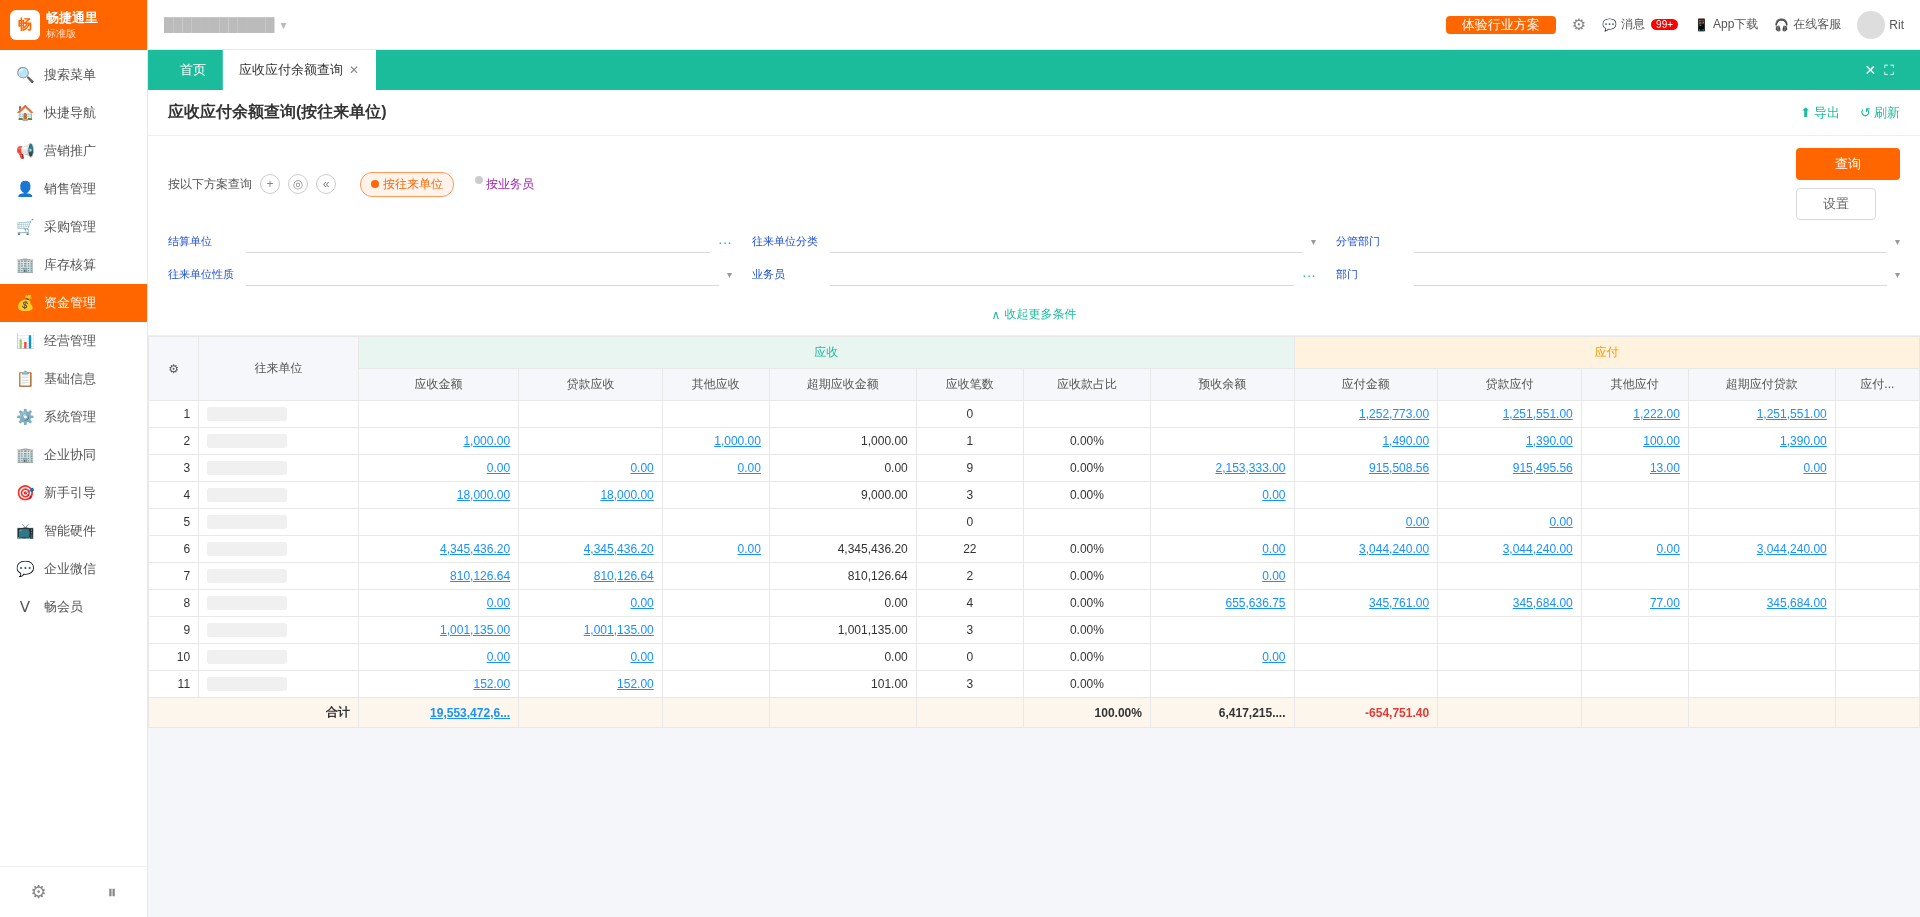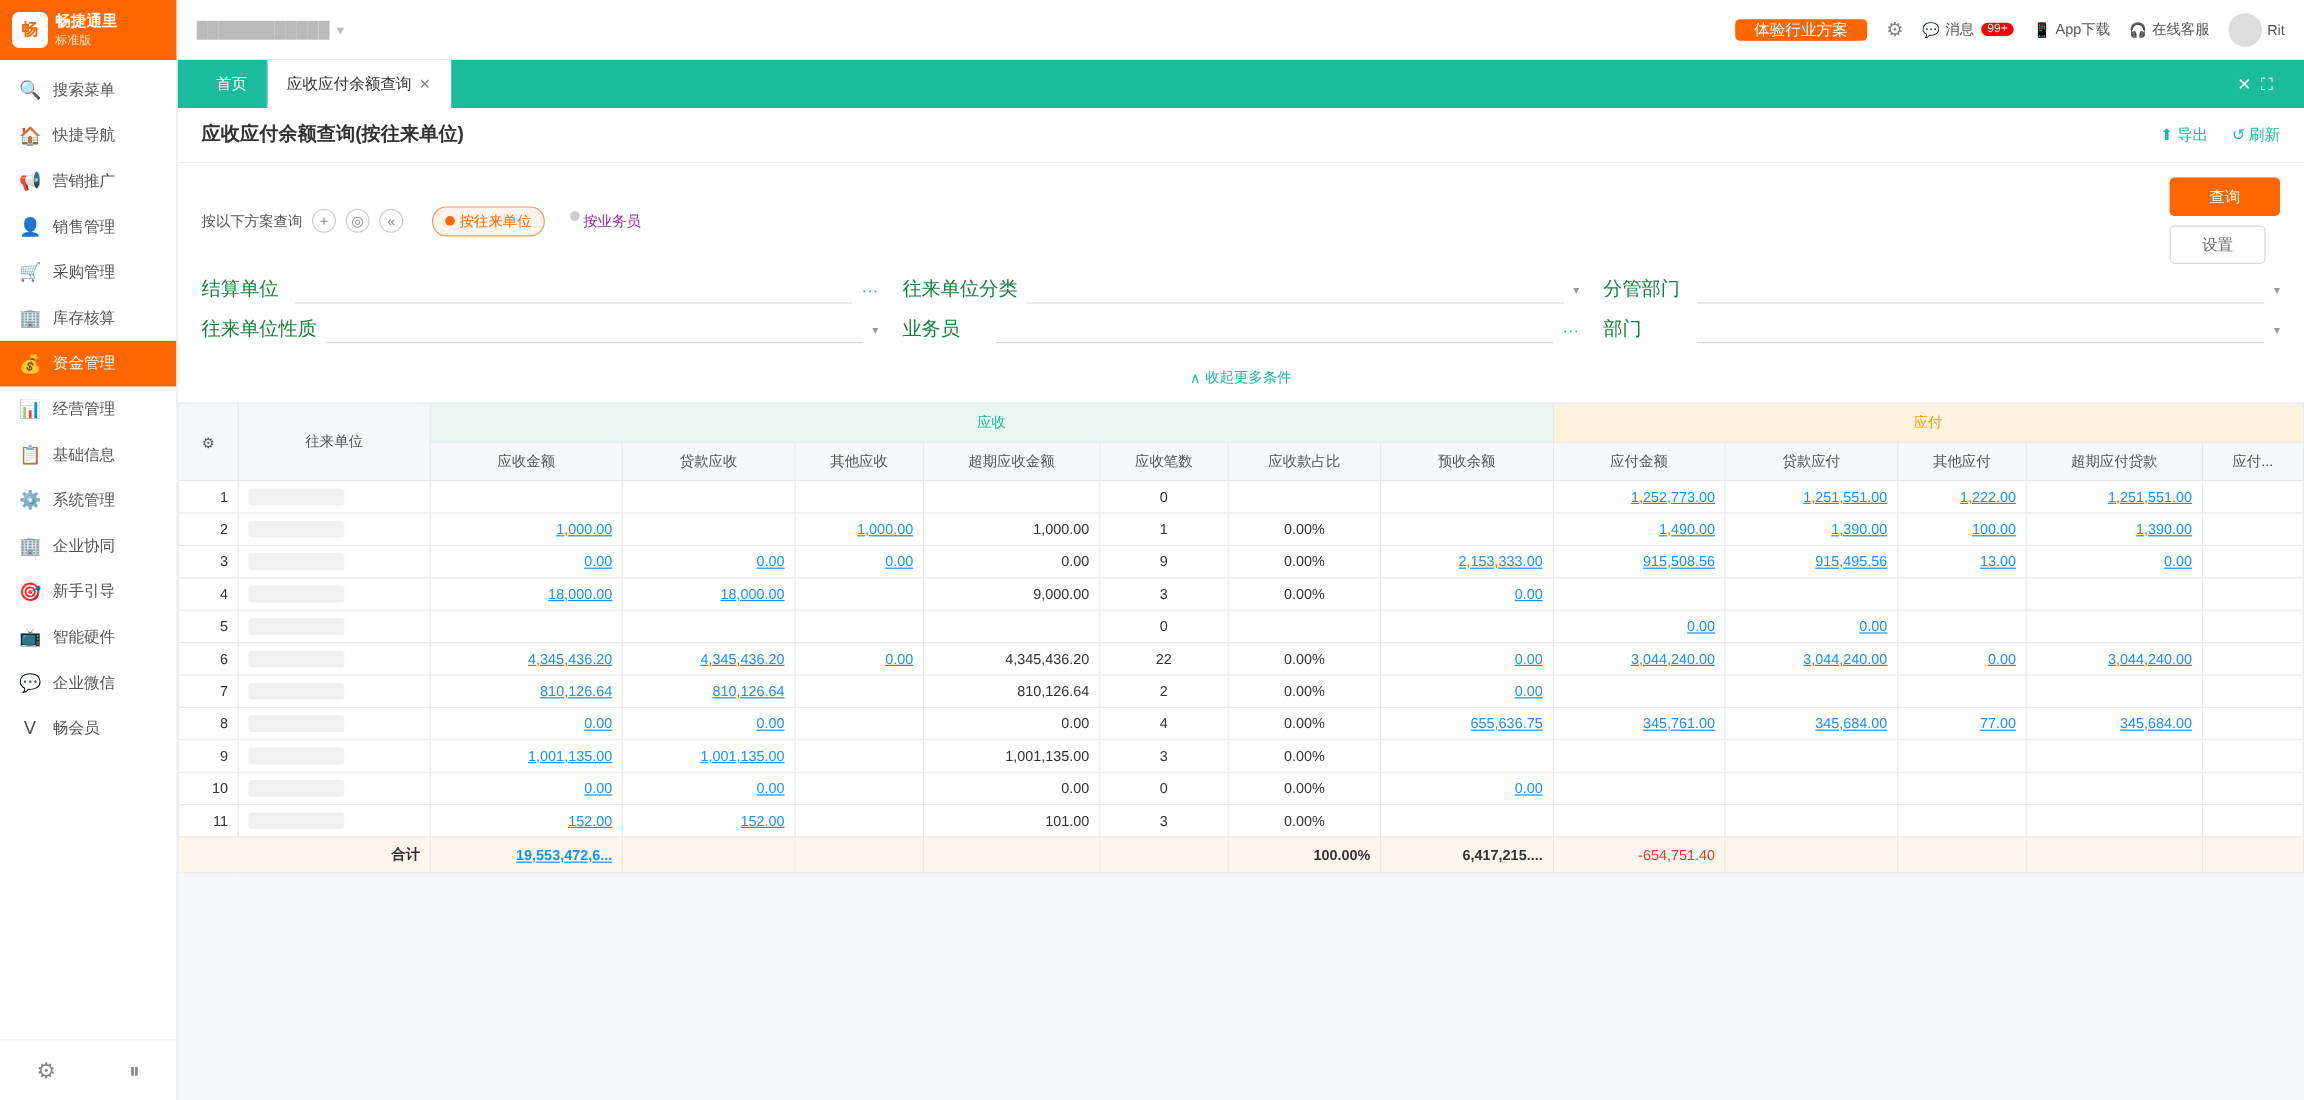--- a/index.html
+++ b/index.html
@@ -44,42 +44,42 @@
     .page-header { background: #fff; padding: 12px 20px; display: flex; align-items: center; justify-content: space-between; border-bottom: 1px solid #eee; }
     .page-title { font-size: 16px; font-weight: bold; color: #333; }
     .page-header-actions { display: flex; gap: 10px; align-items: center; color: #1abc9c; font-size: 13px; cursor: pointer; }
 
     
     .filter-area { background: #fff; padding: 12px 20px; border-bottom: 1px solid #eee; }
     .filter-label { color: #555; font-size: 12px; margin-bottom: 10px; display: flex; align-items: center; gap: 8px; }
     .filter-add-btn { width: 20px; height: 20px; border: 1px solid #ccc; border-radius: 50%; display: flex; align-items: center; justify-content: center; cursor: pointer; color: #888; font-size: 12px; }
     .filter-grid { display: grid; grid-template-columns: 1fr 1fr 1fr; gap: 10px 20px; }
     .filter-row { display: flex; align-items: center; gap: 8px; }
-    .filter-field-label { color: #15803d; font-size: 16px; min-width: 70px; white-space: nowrap; }
+    .filter-field-label { color: #1d4ed8; font-size: 11px; min-width: 70px; white-space: nowrap; }
     .filter-input { flex: 1; border: none; border-bottom: 1px solid #d9d9d9; padding: 4px 6px; font-size: 12px; color: #333; outline: none; background: transparent; }
     .filter-select { flex: 1; border: none; border-bottom: 1px solid #d9d9d9; padding: 4px 6px; font-size: 12px; color: #333; background: transparent; appearance: none; cursor: pointer; }
     .filter-dots { color: #1abc9c; font-size: 14px; cursor: pointer; }
     .filter-chevron { color: #999; font-size: 10px; cursor: pointer; }
     .collapse-btn { display: flex; align-items: center; justify-content: center; gap: 4px; color: #1abc9c; font-size: 12px; cursor: pointer; margin-top: 10px; text-align: center; }
     .view-option { display: flex; align-items: center; gap: 4px; padding: 4px 10px; border-radius: 12px; cursor: pointer; font-size: 12px; color: #666; }
     .view-option.active { background: #fff3ec; color: #ff6600; border: 1px solid #ff9955; }
 
     
     .table-container { background: #fff; margin: 0; overflow: auto; max-height: calc(917px - 280px); }
     .data-table { width: 100%; border-collapse: collapse; font-size: 12px; min-width: 1500px; }
     .data-table th { background: #f5f7fa; border: 1px solid #e8e8e8; padding: 7px 8px; text-align: center; color: #555; font-weight: normal; white-space: nowrap; }
     .data-table td { border: 1px solid #e8e8e8; padding: 6px 8px; text-align: right; color: #333; white-space: nowrap; }
     .data-table td.text-center { text-align: center; }
     .data-table td.name-col { text-align: left; }
     .data-table .link-val { color: #1890ff; text-decoration: underline; cursor: pointer; }
     .data-table .footer-row td { background: #fdf6ec; font-weight: bold; }
     .gear-cell { text-align: center; color: #888; }
     .row-num { text-align: center; color: #999; }
     .blurred { color: transparent; text-shadow: 0 0 6px #bbb; background: #f0f0f0; border-radius: 3px; display: inline-block; min-width: 80px; height: 14px; }
-    .query-btn { background: #ff6600; color: #fff; border: none; border-radius: 4px; padding: 7px 20px; font-size: 13px; cursor: pointer; width: 92px; }
+    .query-btn { background: #ff6600; color: #fff; border: none; border-radius: 4px; padding: 7px 20px; font-size: 13px; cursor: pointer; width: 104px; }
     .set-btn { background: #fff; color: #666; border: 1px solid #d9d9d9; border-radius: 4px; padding: 6px 20px; font-size: 13px; cursor: pointer; width: 80px; margin-top: 4px; }
   </style>
 </head>
 <body>
 
 <div class="sidebar">
   <div class="sidebar-logo">
     <div class="sidebar-logo-icon">畅</div>
     <div>
       <div class="sidebar-logo-text">畅捷通里</div>
@@ -487,21 +487,21 @@
         <tfoot>
           <tr class="footer-row">
             <td colspan="2" style="text-align:right;">合计</td>
             <td class="link-val">19,553,472,6...</td>
             <td></td>
             <td></td>
             <td></td>
             <td></td>
             <td>100.00%</td>
             <td>6,417,215....</td>
-            <td style="color:#e53935;font-weight:normal;">-654,751.40</td>
+            <td style="color:#e53935;font-weight:bold;">-654,751.40</td>
             <td></td>
             <td></td>
             <td></td>
             <td></td>
           </tr>
         </tfoot>
       </table>
     </div>
 
   </div>

